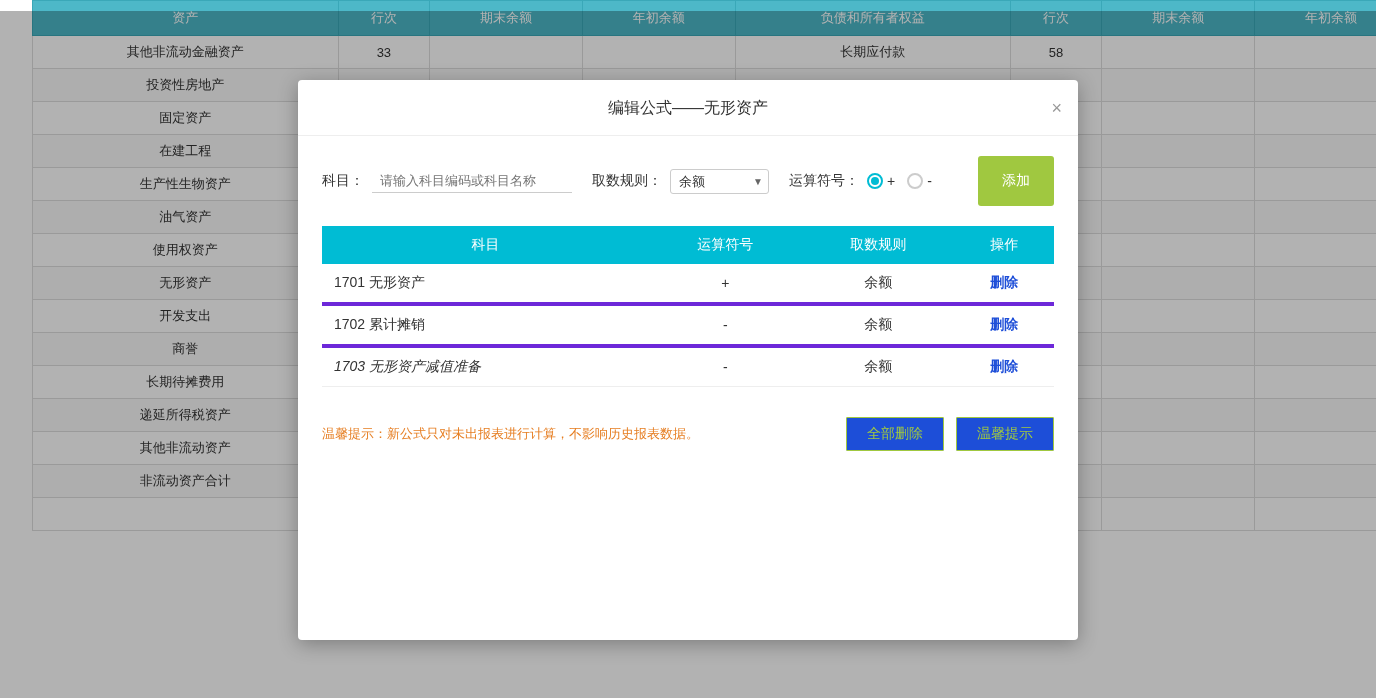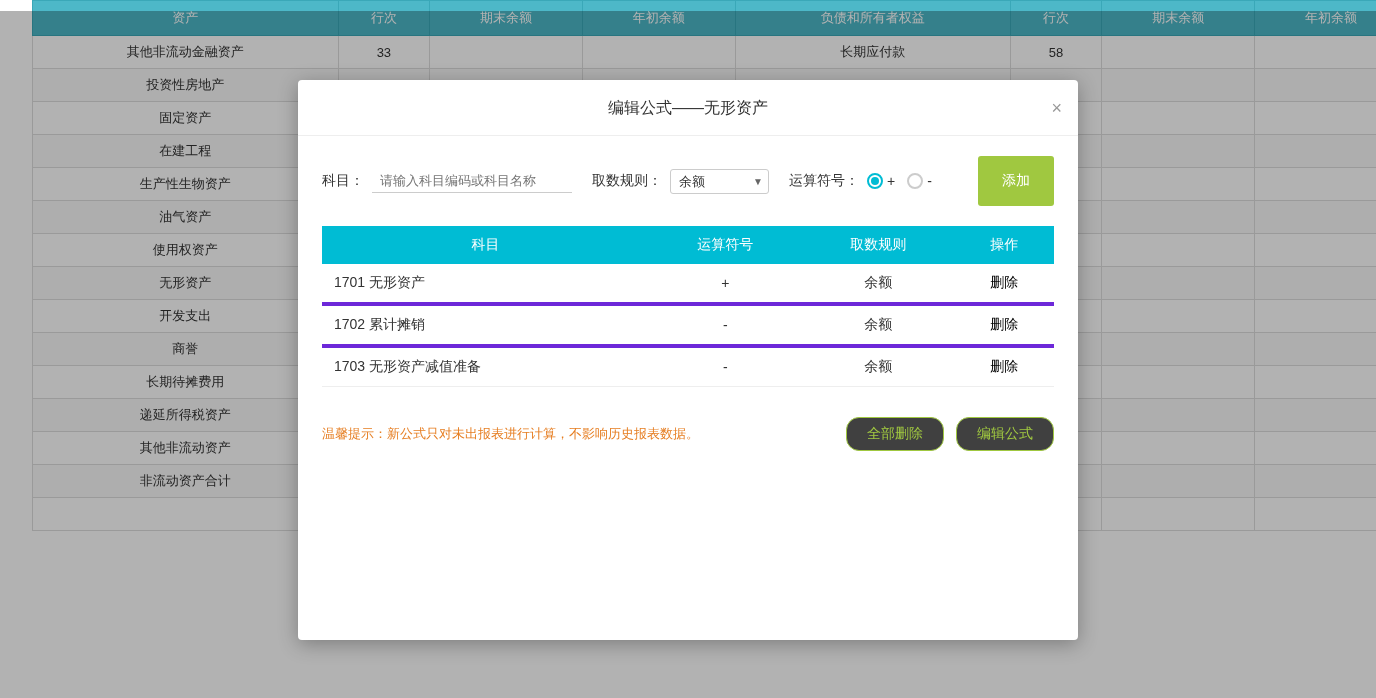--- a/index.html
+++ b/index.html
@@ -237,25 +237,26 @@
       text-align: center;
       color: #333;
       font-size: 14px;
     }
 
     .data-table tbody tr:last-child td {
       border-bottom: 1px solid #eee;
     }
 
     .btn-delete {
-      color: #000000;
+      color: #1d4ed8;
       background: none;
       border: none;
       cursor: pointer;
       font-size: 14px;
+      font-weight: bold;
     }
 
     
     .modal-footer {
       display: flex;
       align-items: center;
       justify-content: space-between;
       padding: 20px 24px 10px;
       margin-top: 10px;
     }
@@ -269,23 +270,23 @@
       color: #e67e22;
     }
 
     .footer-buttons {
       display: flex;
       gap: 12px;
     }
 
     .btn-outline {
       border: 1px solid #a0c840;
-      background: #404040;
+      background: #1d4ed8;
       color: #a0c840;
-      border-radius: 13px;
+      border-radius: 1px;
       padding: 7px 20px;
       font-size: 14px;
       cursor: pointer;
     }
   </style>
 </head>
 <body>
 
 <div class="bg-table-container">
   <table class="bg-table">
@@ -515,33 +516,33 @@
               <td>余额</td>
               <td><button class="btn-delete">删除</button></td>
             </tr>
             <tr>
               <td style="text-align: left;">1702 累计摊销</td>
               <td>-</td>
               <td>余额</td>
               <td><button class="btn-delete">删除</button></td>
             </tr>
             <tr>
-              <td style="text-align: left;">1703 无形资产减值准备</td>
+              <td style="text-align: left; font-style: italic;">1703 无形资产减值准备</td>
               <td>-</td>
               <td>余额</td>
               <td><button class="btn-delete">删除</button></td>
             </tr>
           </tbody>
       </table>
     </div>
 
     <div class="modal-footer">
       <div class="footer-tip">
         <span>温馨提示：新公式只对未出报表进行计算，不影响历史报表数据。</span>
       </div>
       <div class="footer-buttons">
         <button class="btn-outline">全部删除</button>
-        <button class="btn-outline">编辑公式</button>
+        <button class="btn-outline">温馨提示</button>
       </div>
     </div>
 
   </div>
 </div>
 
 </body></html>

